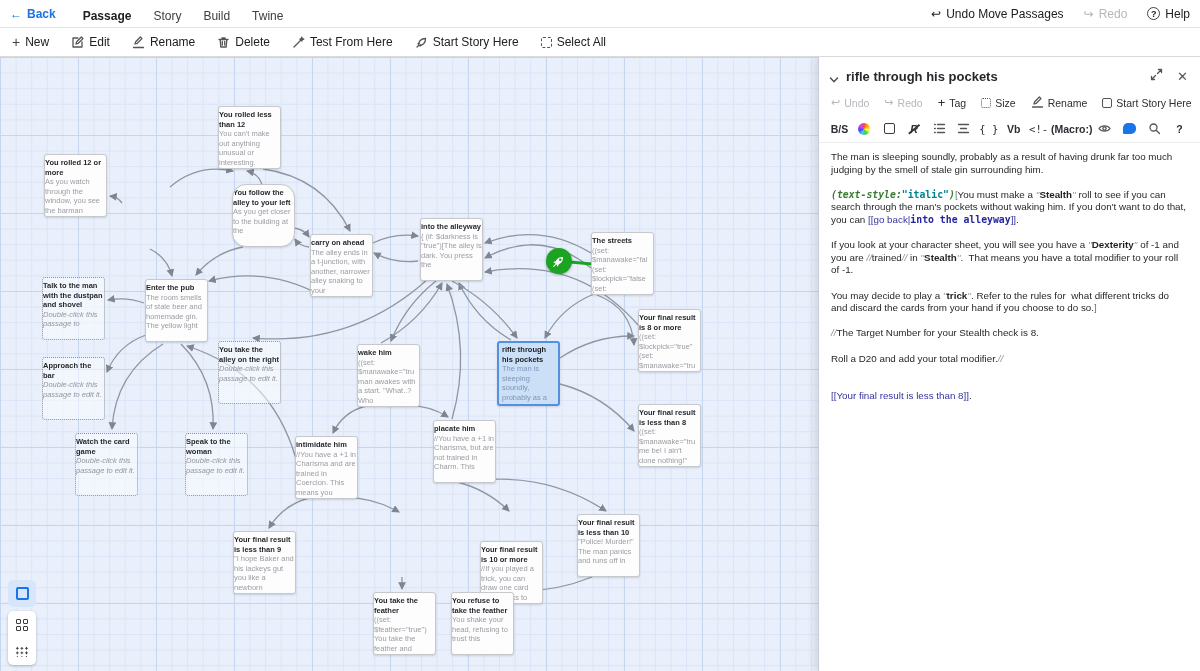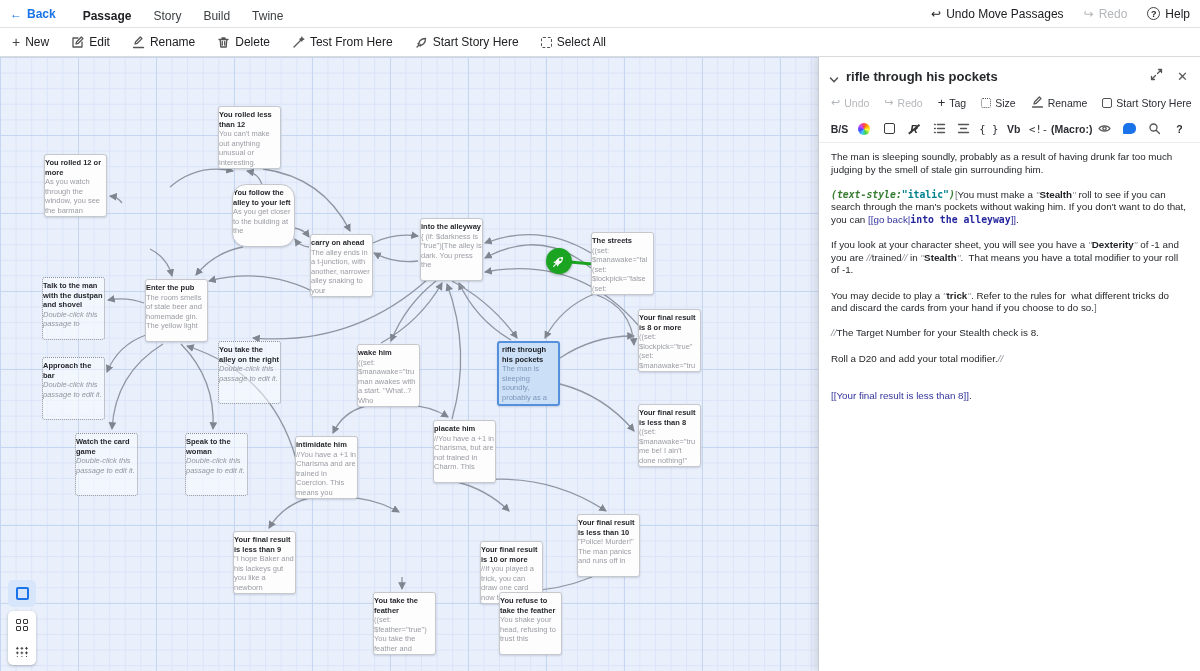--- a/index.html
+++ b/index.html
@@ -322,21 +322,21 @@
       <div class="nb">//If you played a trick, you can draw one card now thanks to</div>
     </div>
     <div class="node" style="left: 577px; top: 457px;">
       <div class="nt">Your final result is less than 10</div>
       <div class="nb">"Police! Murder!" The man panics and runs off in</div>
     </div>
     <div class="node" style="left: 373px; top: 535px;">
       <div class="nt">You take the feather</div>
       <div class="nb">((set: $feather="true") You take the feather and</div>
     </div>
-    <div class="node" style="left: 451px; top: 535px; margin-left: 48px;">
+    <div class="node" style="left: 451px; top: 535px;">
       <div class="nt">You refuse to take the feather</div>
       <div class="nb">You shake your head, refusing to trust this</div>
     </div>
   </div>
 
 <aside class="panel">
   <div class="phead">
     <span class="chev">
       <svg width="10" height="10" viewBox="0 0 10 10">
           <path d="M1.5 3l3.5 3.7L8.5 3"></path>

